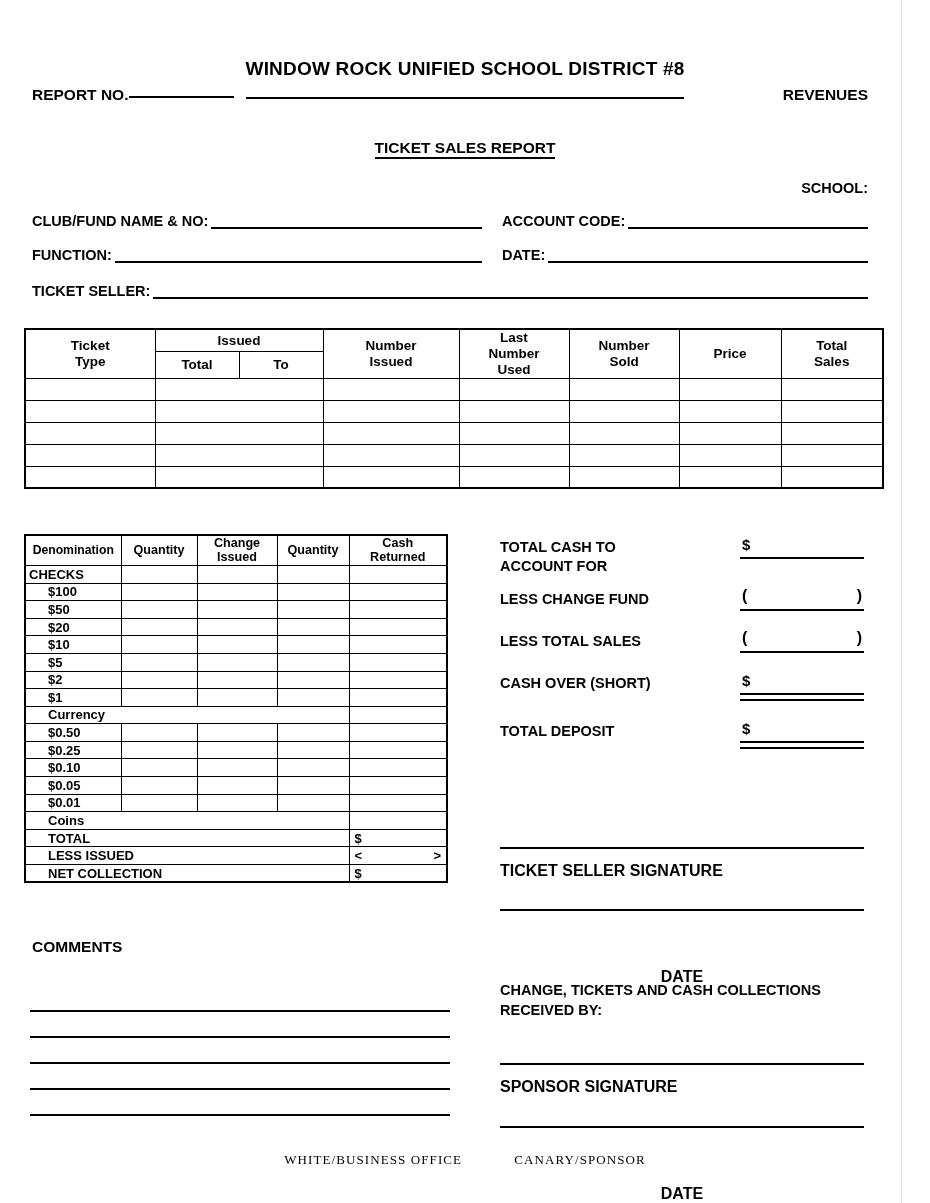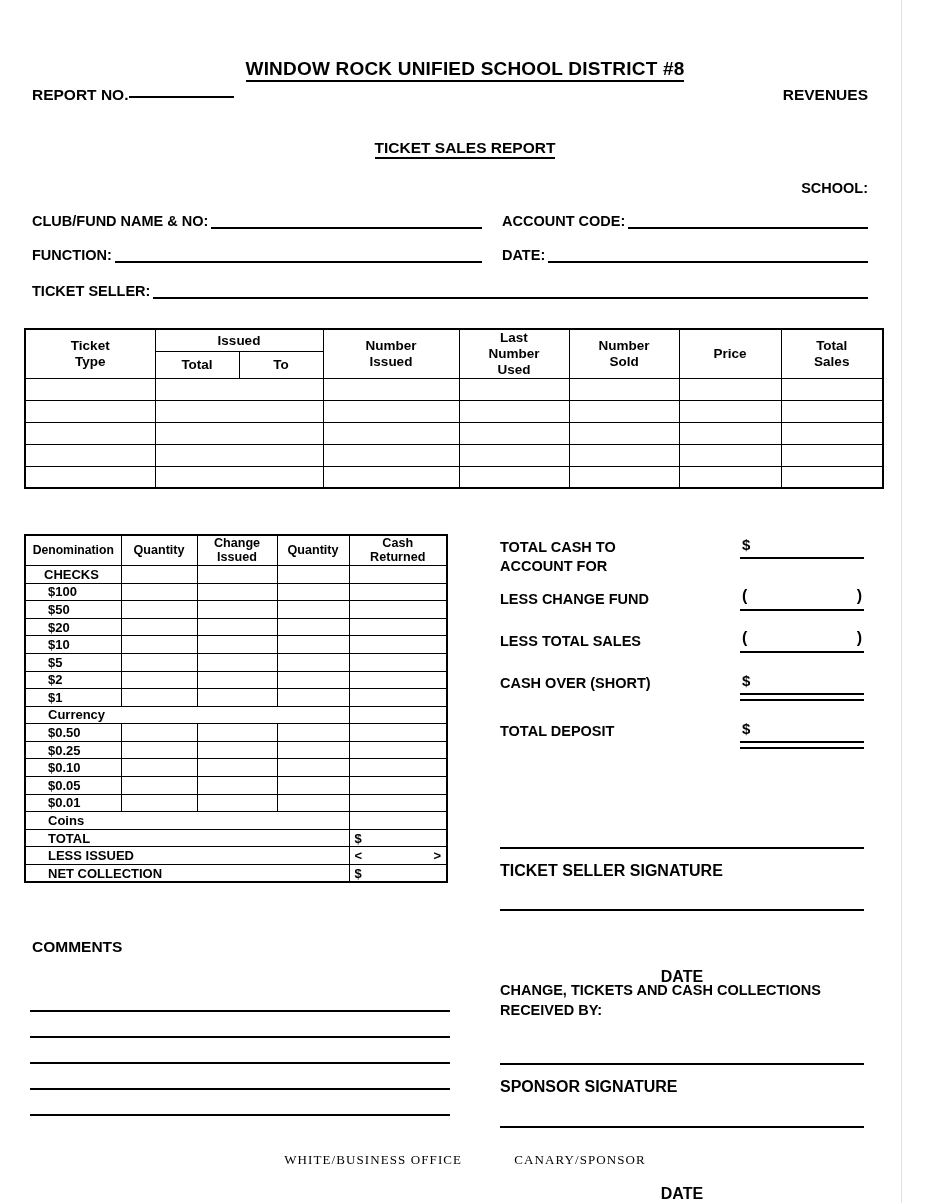--- a/index.html
+++ b/index.html
@@ -25,21 +25,21 @@
 
   
   .doc-title {
     position: absolute;
     top: 58px; left: 0; width: 930px;
     text-align: center;
     font-size: 19px;
     font-weight: bold;
     letter-spacing: .2px;
   }
-  .doc-title span { border-bottom: 2px solid #000; padding-bottom: 1px; text-align: right; }
+  .doc-title span { border-bottom: 2px solid #000; padding-bottom: 18px; text-align: right; }
 
   .report-no {
     position: absolute;
     top: 86px; left: 32px;
     font-size: 15.5px;
     font-weight: bold;
     white-space: nowrap;
   }
   .report-no .rule {
     display: inline-block;
@@ -116,21 +116,21 @@
   }
   #denom-table td {
     height: 17.6px;
     font-size: 13px;
   }
   #denom-table td.den-label {
     text-align: left;
     padding-left: 22px;
     white-space: nowrap;
   }
-  #denom-table td.den-label.flush { padding-left: 18px; }
+  #denom-table td.den-label.flush { padding-left: 3px; }
   #denom-table td.money {
     text-align: left;
     padding-left: 5px;
   }
   #denom-table td.bracket {
     text-align: left;
     padding: 0 5px;
     position: relative;
   }
   #denom-table td.bracket .lt { float: left; }

